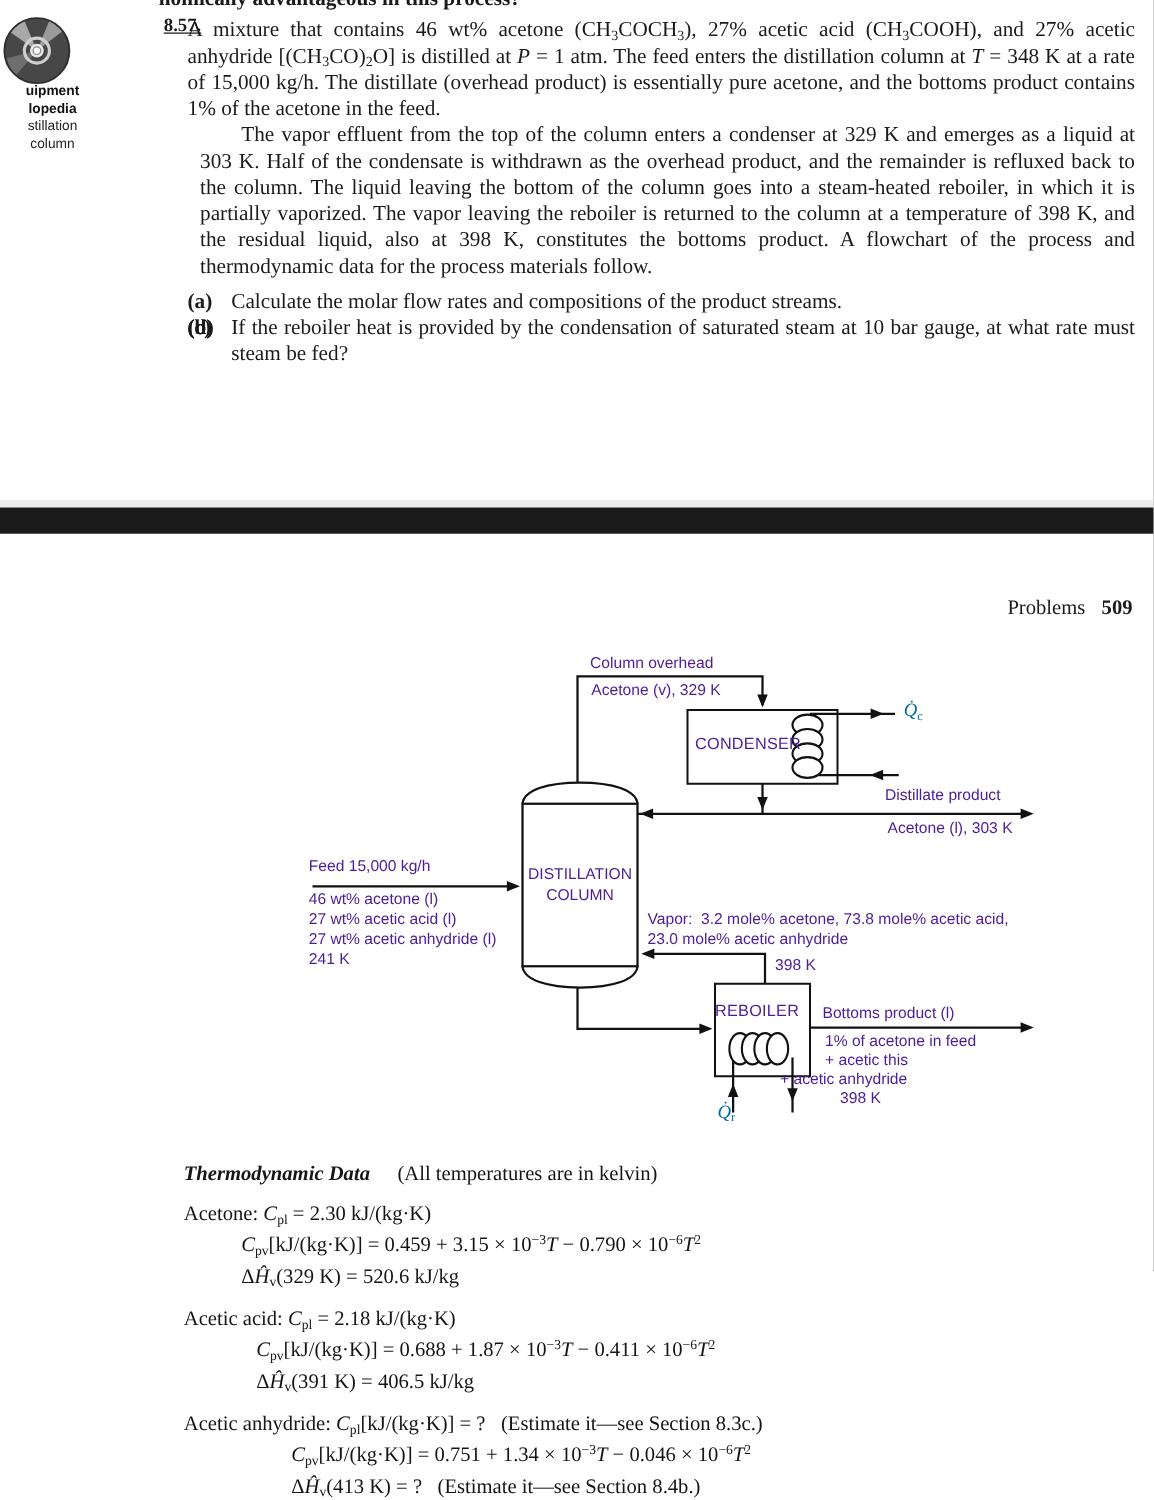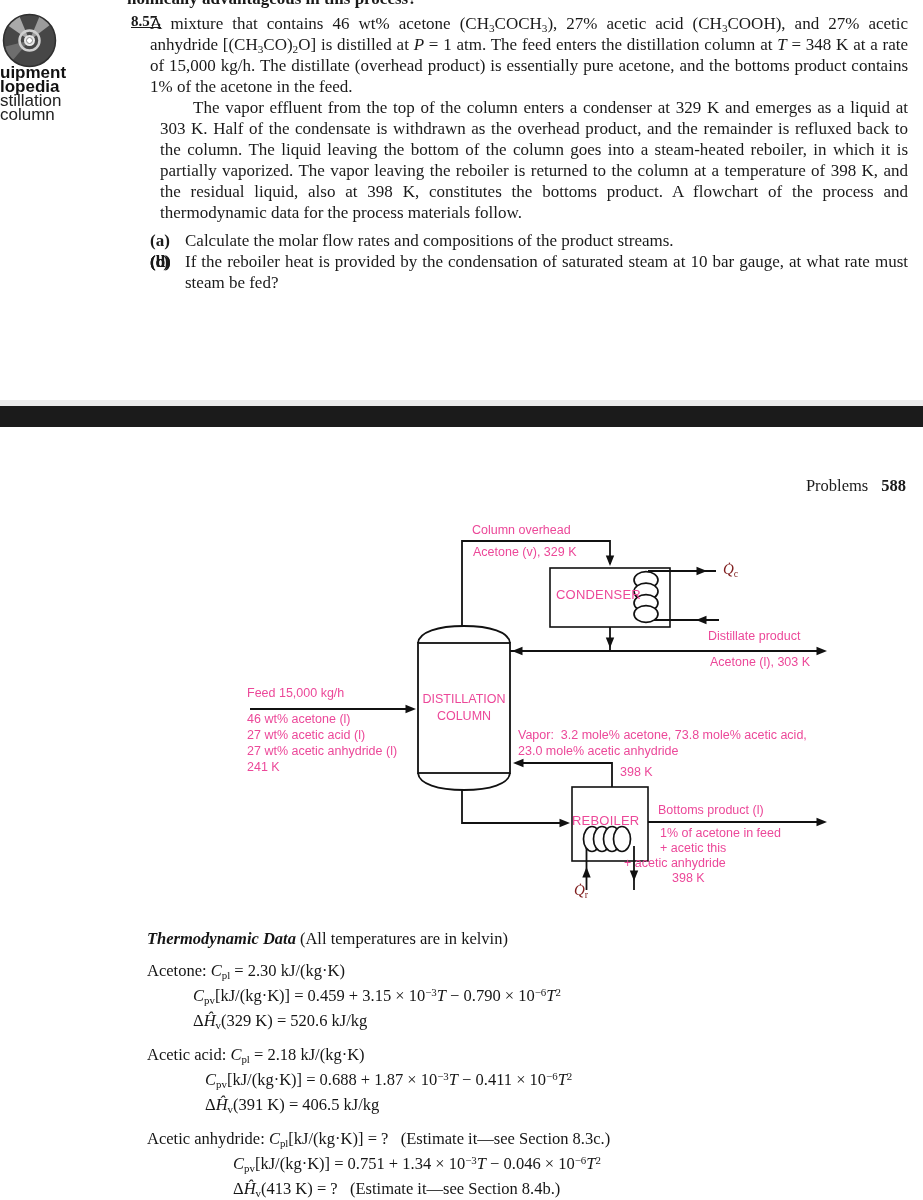--- a/index.html
+++ b/index.html
@@ -7,22 +7,22 @@
         font-family:"Liberation Serif","DejaVu Serif",serif;color:#1a1a1a;}
   .abs{position:absolute;}
   sub{font-size:66%;vertical-align:-0.28em;line-height:0;}
   sup{font-size:66%;vertical-align:0.5em;line-height:0;}
 
   
   .cut-line{top:-11px;left:127px;font-size:17px;font-weight:bold;color:#1a1a1a;white-space:nowrap;}
 
   
   .cd-icon{left:2px;top:13px;width:55px;height:55px;}
-  .margin-note{left:0;top:66px;width:84px;text-align:left;
-               font-family:"Liberation Sans","DejaVu Sans",sans-serif;font-size:17px;line-height:14px;color:#222;}
+  .margin-note{left:0;top:66px;width:84px;text-align:center;
+               font-family:"Liberation Sans","DejaVu Sans",sans-serif;font-size:11px;line-height:14px;color:#222;}
   .margin-note .b{font-weight:bold;color:#111;}
 
   
   .prob-num{left:131px;top:13px;font-size:15px;font-weight:bold;text-decoration:underline;}
   .prob-body{left:150px;top:13px;width:758px;font-size:17px;line-height:21px;text-align:justify;}
   .prob-body p{margin:0;}
   .prob-body p.indent{text-indent:33px;margin-left:10px;}
   .items{margin-top:7px;}
   .item{position:relative;padding-left:35px;text-align:justify;}
   .item-label{position:absolute;left:0;top:0;font-weight:bold;}
@@ -32,29 +32,29 @@
   .black-bar{left:0;top:406px;width:923px;height:21px;background:#1b1b1b;}
 
   
   .page-header{top:476px;right:17px;font-size:16.5px;}
   .page-header .pg{font-weight:bold;margin-left:13px;}
 
   
   .flowchart{left:0;top:520px;width:923px;height:400px;}
   .fc-svg{position:absolute;left:0;top:0;width:923px;height:400px;}
   .fc-label{position:absolute;font-family:"Liberation Sans","DejaVu Sans",sans-serif;
-            font-size:12.5px;line-height:14px;color:#ec4899;white-space:nowrap;}
+            font-size:12.5px;line-height:14px;color:#4c1d95;white-space:nowrap;}
   .fc-box-label{font-size:13px;letter-spacing:.2px;text-align:center;}
   .fc-center{text-align:center;}
-  .fc-q{position:absolute;font-family:"Liberation Serif","DejaVu Serif",serif;font-size:15px;color:#7f1d1d;white-space:nowrap;}
+  .fc-q{position:absolute;font-family:"Liberation Serif","DejaVu Serif",serif;font-size:15px;color:#0369a1;white-space:nowrap;}
 
   
   .t-row{position:absolute;font-size:16.5px;white-space:nowrap;color:#151515;}
   .t-title-main{font-weight:bold;font-style:italic;}
-  .t-title-sub{margin-left:4px;}
+  .t-title-sub{margin-left:22px;}
 </style>
 </head>
 <body>
 
 <div class="page">
 
   <div class="abs cut-line">nomically advantageous in this process?</div>
 
   <svg class="abs cd-icon" viewBox="0 0 55 55">
     <circle cx="27.5" cy="27.5" r="26" fill="#474747"></circle>
@@ -94,21 +94,21 @@
         <span class="item-label">(d)</span>
         <span>If the reboiler heat is provided by the condensation of saturated steam at 10 bar gauge, at what rate must steam be fed?</span>
       </div>
     </div>
   </div>
 
   <div class="abs pre-bar"></div>
   <div class="abs black-bar"></div>
 
   <div class="abs page-header">
-    <span>Problems</span><span class="pg">588</span>
+    <span>Problems</span><span class="pg">509</span>
   </div>
 
   <div class="abs flowchart">
     <svg class="fc-svg" viewBox="0 520 923 400">
       <g stroke="#111" stroke-width="1.8" fill="none">
         <path d="M462,628 L462,541 L610,541 L610,564"></path>
         <path d="M610,627 L610,651"></path>
         <path d="M510,651 L824,651"></path>
         <path d="M250,709 L413,709"></path>
         <path d="M516,763 L612,763 L612,788"></path>
@@ -175,21 +175,21 @@
     <div class="fc-label fc-center" style="left:418px;top:172px;width:92px">DISTILLATION</div>
     <div class="fc-label fc-center" style="left:418px;top:189px;width:92px">COLUMN</div>
     <div class="fc-label" style="left:247px;top:166px">Feed 15,000 kg/h</div>
     <div class="fc-label" style="left:247px;top:192px">46 wt% acetone (l)</div>
     <div class="fc-label" style="left:247px;top:208px">27 wt% acetic acid (l)</div>
     <div class="fc-label" style="left:247px;top:224px">27 wt% acetic anhydride (l)</div>
     <div class="fc-label" style="left:247px;top:240px">241 K</div>
     <div class="fc-label" style="left:518px;top:208px">Vapor:&nbsp; 3.2 mole% acetone, 73.8 mole% acetic acid,</div>
     <div class="fc-label" style="left:518px;top:224px">23.0 mole% acetic anhydride</div>
     <div class="fc-label" style="left:620px;top:245px">398 K</div>
-    <div class="fc-label fc-box-label fc-center" style="left:572px;top:294px;width:52px">REBOILER</div>
+    <div class="fc-label fc-box-label fc-center" style="left:572px;top:282px;width:52px">REBOILER</div>
     <div class="fc-q" style="left:574px;top:362px"><i>Q̇</i><sub>r</sub></div>
     <div class="fc-label" style="left:658px;top:283px">Bottoms product (l)</div>
     <div class="fc-label" style="left:660px;top:306px">1% of acetone in feed</div>
     <div class="fc-label" style="left:660px;top:321px">+ acetic this</div>
     <div class="fc-label" style="left:624px;top:336px">+ acetic anhydride</div>
     <div class="fc-label" style="left:672px;top:351px">398 K</div>
   </div>
 
   <div>
     <div class="t-row" style="left:147px;top:929px">

